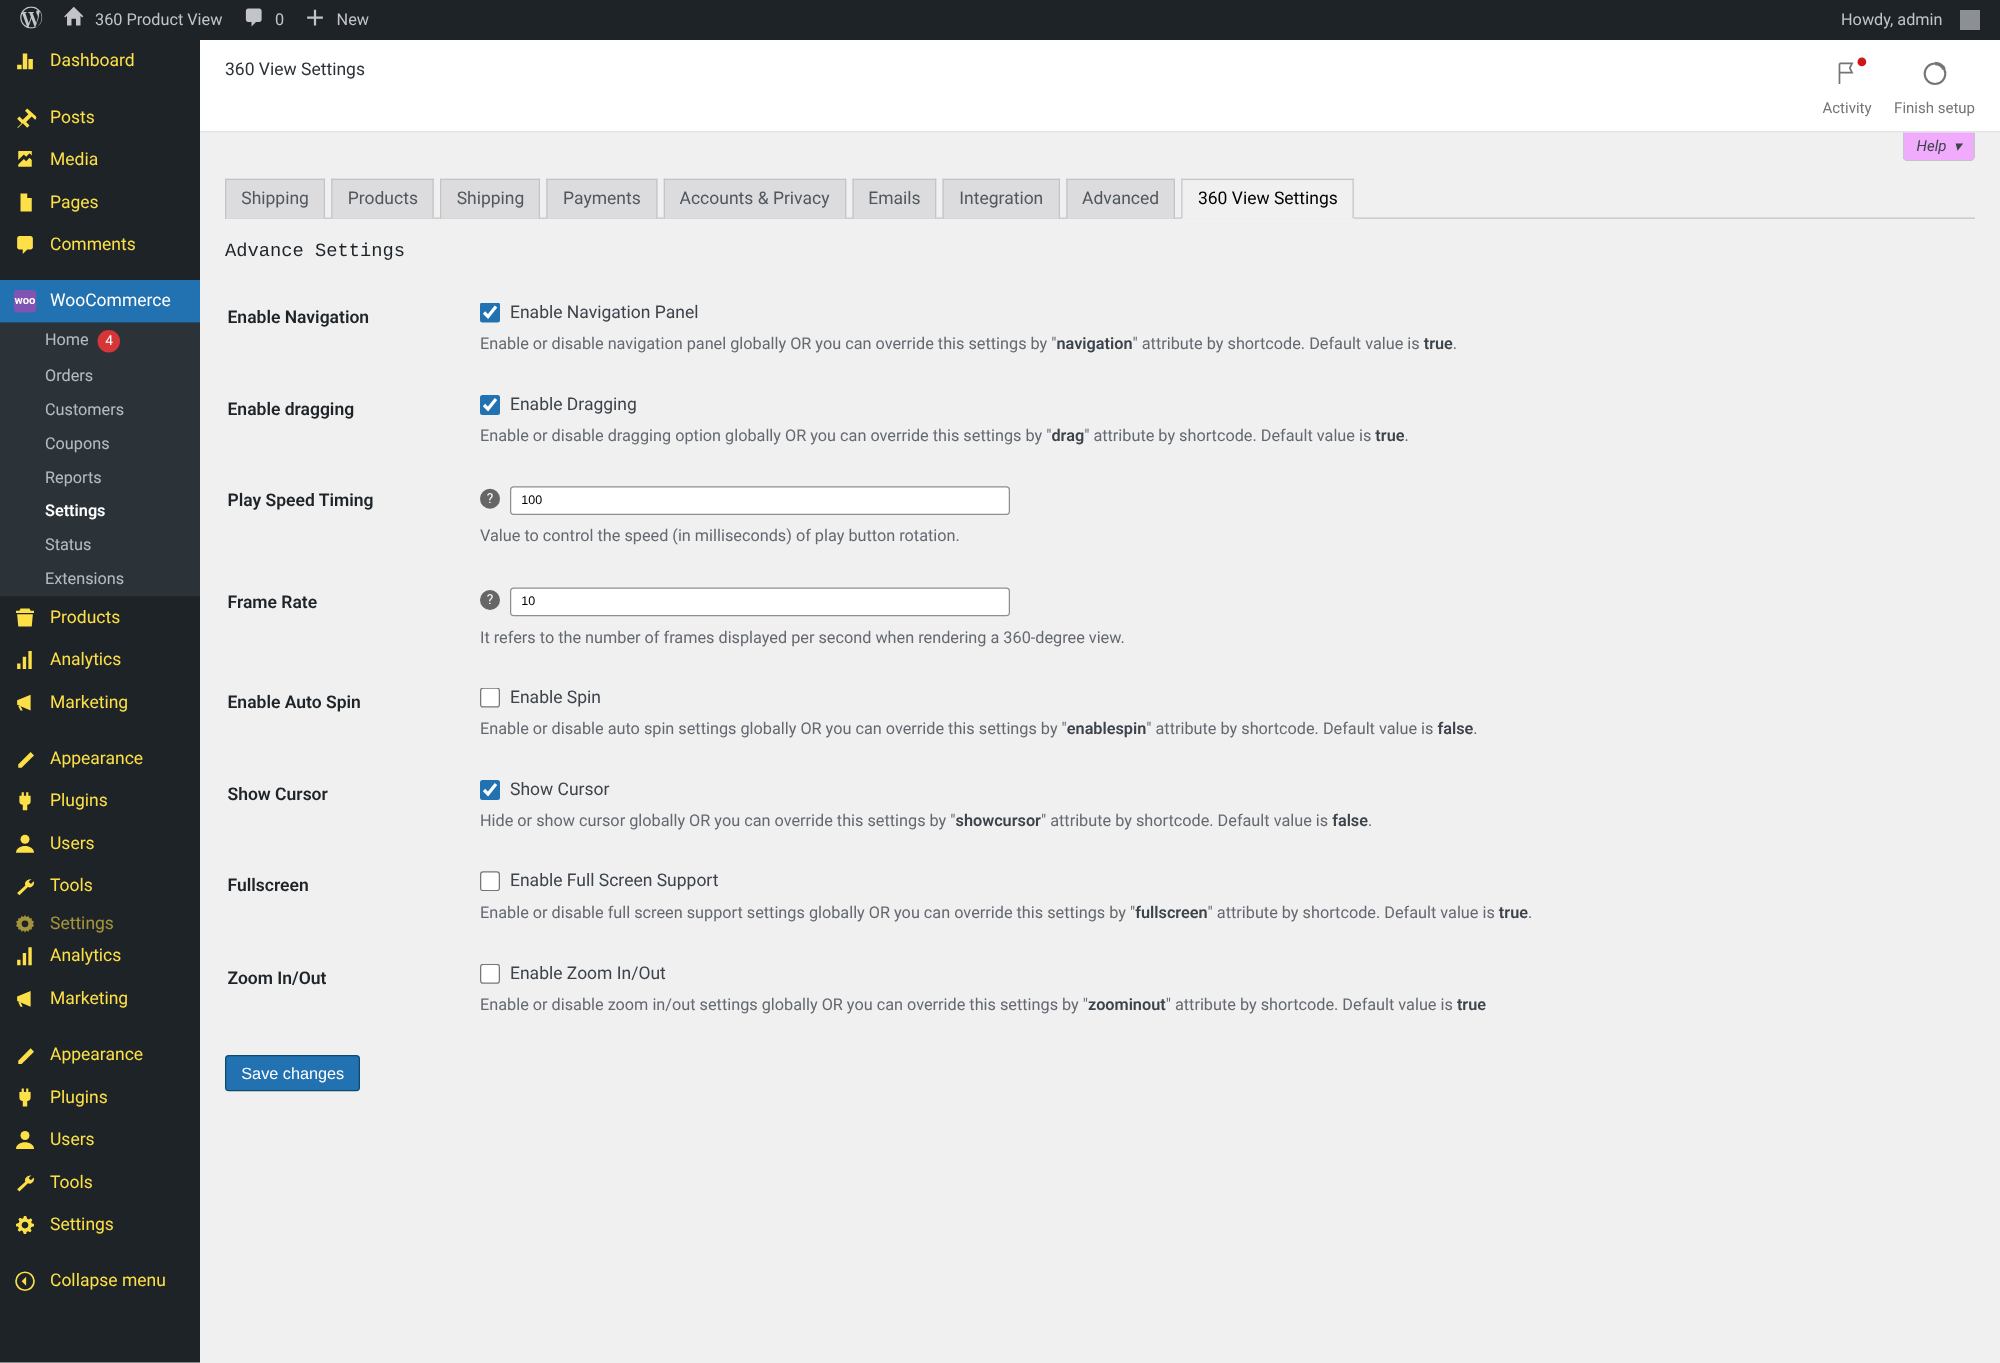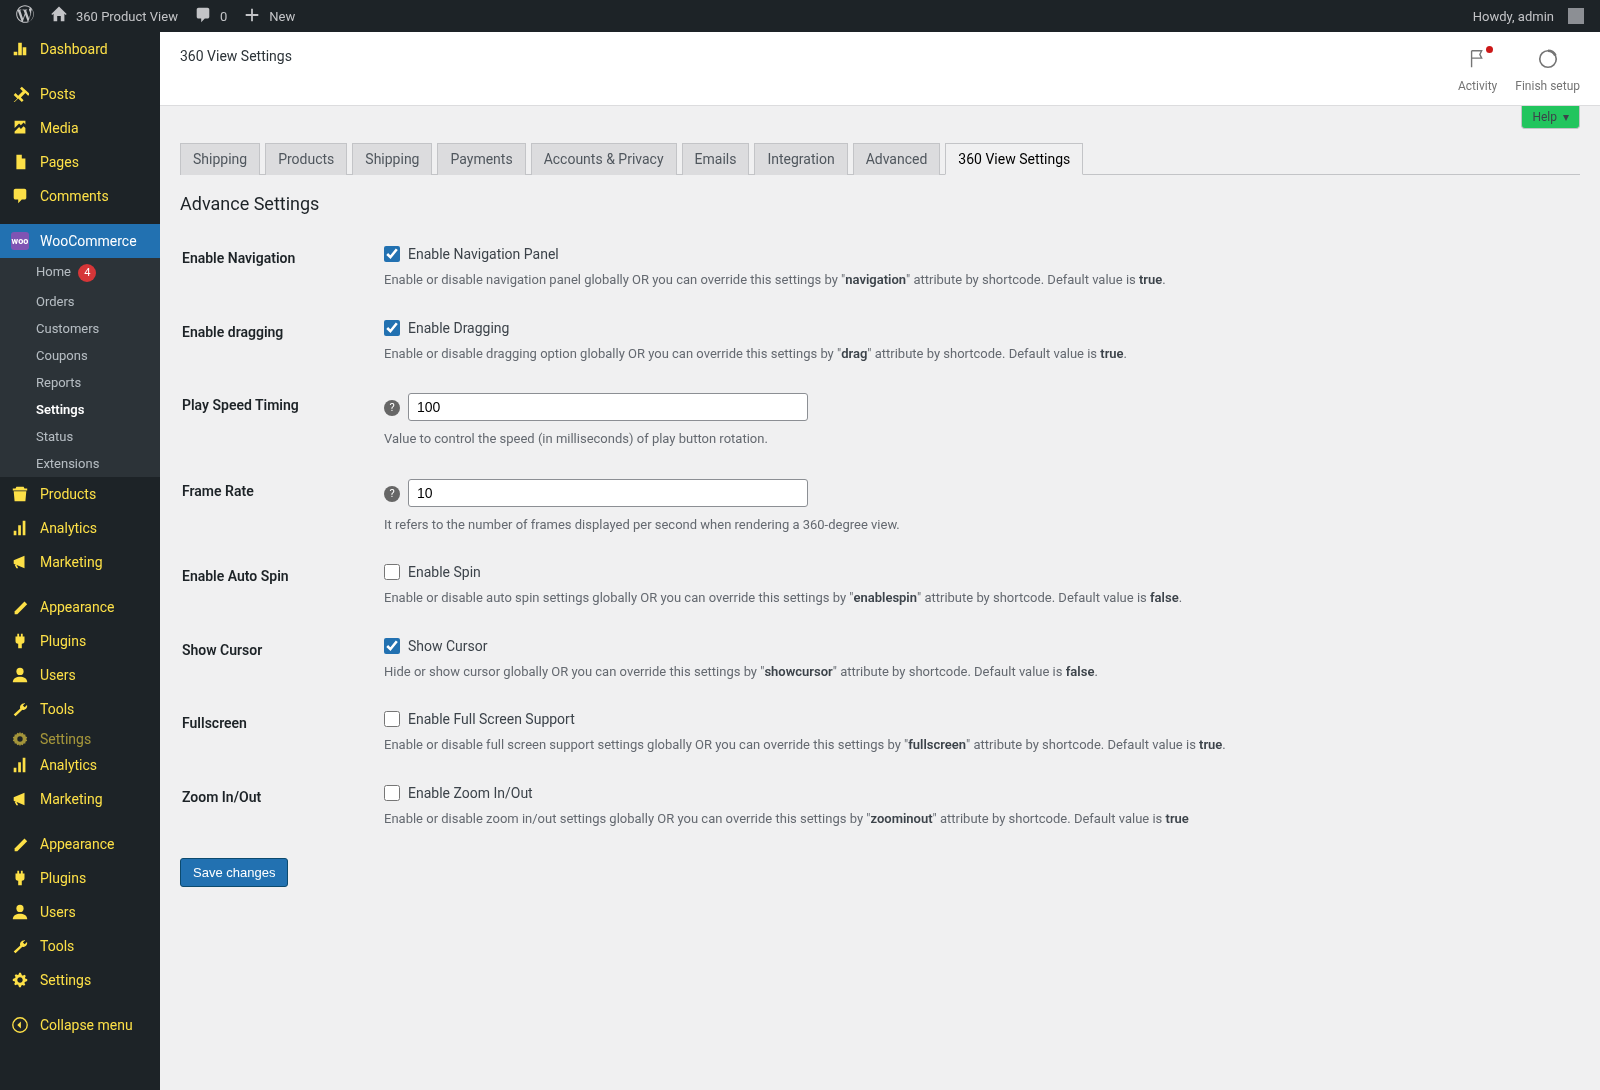--- a/index.html
+++ b/index.html
@@ -29,34 +29,34 @@
 #wpbody { margin-left: 160px; padding-top: 0; min-height: calc(100% - 32px); }
 .wc-header { background: #fff; border-bottom: 1px solid #dcdcde; padding: 16px 20px 12px 20px; display: flex; justify-content: space-between; align-items: flex-start; }
 .wc-header h1 { font-size: 14px; font-weight: 400; color: #2c3338; }
 .wc-header .hdr-actions { display: flex; gap: 18px; text-align: right; }
 .wc-header .hdr-action { cursor: pointer; color: #757575; font-size: 12px; display: flex; flex-direction: column; align-items: center; gap: 4px; }
 .wc-header .hdr-action .aicon { font-size: 20px; position: relative; }
 .wc-header .hdr-action .dot { position: absolute; top: -2px; right: -4px; width: 7px; height: 7px; background: #cc1818; border-radius: 50%; }
 
 .page-body { padding: 0 20px 20px 20px; }
 .help-tab-wrap { display: flex; justify-content: flex-end; margin-bottom: 8px; }
-.help-tab { border: 1px solid #c3c4c7; background: #22c55e; padding: 4px 10px; font-size: 12px; cursor: pointer; border-top: none; border-radius: 0 0 4px 4px; }
+.help-tab { border: 1px solid #c3c4c7; background: #f0abfc; padding: 4px 10px; font-size: 12px; cursor: pointer; border-top: none; border-radius: 0 0 4px 4px; font-style: italic; }
 
 .nav-tab-wrapper { border-bottom: 1px solid #c3c4c7; display: flex; gap: 5px; padding-top: 6px; }
 .nav-tab { background: #dcdcde; border: 1px solid #c3c4c7; border-bottom: none; padding: 7px 12px; font-size: 14px; color: #50575e; cursor: pointer; margin-bottom: -1px; }
 .nav-tab.active { background: #f0f0f1; border-bottom: 1px solid #f0f0f1; color: #000; }
 
-h2.section-title { font-size: 18px; font-weight: 400; margin: 18px 0 16px 0; color: #1d2327; }
+h2.section-title { font-size: 15px; font-weight: 400; margin: 18px 0 16px 0; color: #1d2327; font-family: Liberation Mono, monospace; }
 
 .form-table { width: 100%; }
 .form-table tr > th { text-align: left; font-weight: 600; font-size: 14px; padding: 18px 10px 18px 0; vertical-align: top; width: 200px; color: #1d2327; }
 .form-table tr > td { padding: 14px 10px 14px 0; vertical-align: top; font-size: 14px; }
 .form-table .cb-row { display: flex; align-items: center; gap: 8px; }
 .form-table input[type=checkbox] { width: 16px; height: 16px; accent-color: #2271b1; cursor: pointer; }
-.form-table input[type=text], .form-table input[type=number] { width: 400px; padding: 5px 8px; border: 1px solid #8c8f94; border-radius: 3px; font-size: 14px; background: #fff; }
+.form-table input[type=text], .form-table input[type=number] { width: 400px; padding: 5px 8px; border: 1px solid #8c8f94; border-radius: 3px; font-size: 10px; background: #fff; }
 .form-table .description { color: #646970; font-size: 13px; margin-top: 8px; line-height: 1.5; }
 .form-table .description b { color: #3c434a; font-weight: 600; }
 .help-tip { display: inline-block; width: 16px; height: 16px; background: #666; color: #fff; border-radius: 50%; font-size: 11px; text-align: center; line-height: 16px; margin-right: 8px; vertical-align: middle; }
 
 .button-primary { background: #2271b1; border: 1px solid #0c4a6e; color: #fff; padding: 6px 12px; font-size: 13px; border-radius: 3px; cursor: pointer; margin-top: 14px; }
 
 svg.icon { width: 18px; height: 18px; fill: currentColor; }
 </style>
 </head>
 <body>

